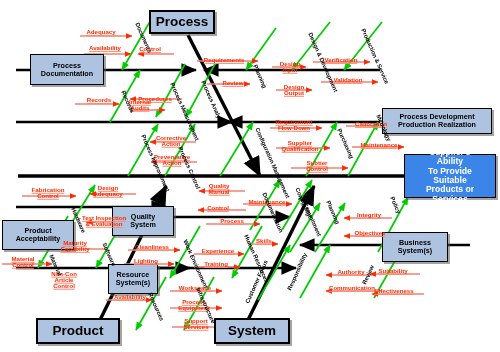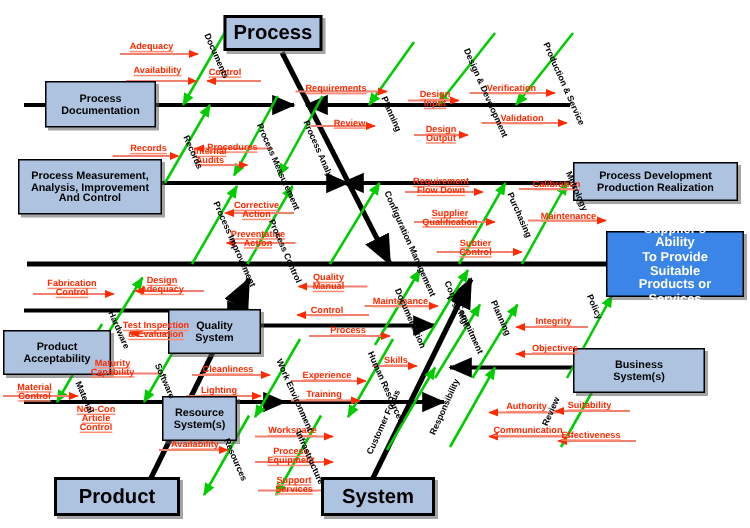--- a/index.html
+++ b/index.html
@@ -179,32 +179,29 @@
   <div class="boxlbl head" style="left:149px;top:10px;width:66px;height:24px;">Process</div>
   <div class="boxlbl head" style="left:36px;top:318px;width:84px;height:26px;">Product</div>
   <div class="boxlbl head" style="left:214px;top:318px;width:76px;height:26px;">System</div>
 
   <div class="boxlbl effect" style="left:404px;top:154px;width:92px;height:44px;">Supplier's Ability
 To Provide Suitable
 Products or Services</div>
 
   <div class="boxlbl cat" style="left:30px;top:54px;width:74px;height:31px;">Process
 Documentation</div>
-  <div class="boxlbl cat" style="left:12px;top:106px;width:96px;height:37px;">Process Measurement,
-Analysis, Improvement
-And Control</div>
   <div class="boxlbl cat" style="left:382px;top:108px;width:110px;height:26px;">Process Development
 Production Realization</div>
   <div class="boxlbl cat" style="left:2px;top:220px;width:72px;height:30px;">Product
 Acceptability</div>
   <div class="boxlbl cat" style="left:112px;top:206px;width:62px;height:30px;">Quality
 System</div>
   <div class="boxlbl cat" style="left:108px;top:264px;width:50px;height:30px;">Resource
 System(s)</div>
-  <div class="boxlbl cat" style="left:382px;top:232px;width:88px;height:30px;text-align:center;">Business
+  <div class="boxlbl cat" style="left:382px;top:232px;width:66px;height:30px;text-align:center;">Business
 System(s)</div>
 
   <div id="causes">
       <div class="rl" style="left: 101px; top: 32px;">Adequacy</div>
       <div class="rl" style="left: 105px; top: 48px;">Availability</div>
       <div class="rl" style="left: 150px; top: 49px;">Control</div>
       <div class="rl" style="left: 155px; top: 99px;">Procedures</div>
       <div class="rl" style="left: 99px; top: 100px;">Records</div>
       <div class="rl" style="left: 140px; top: 105px;">Internal
 Audits</div>

